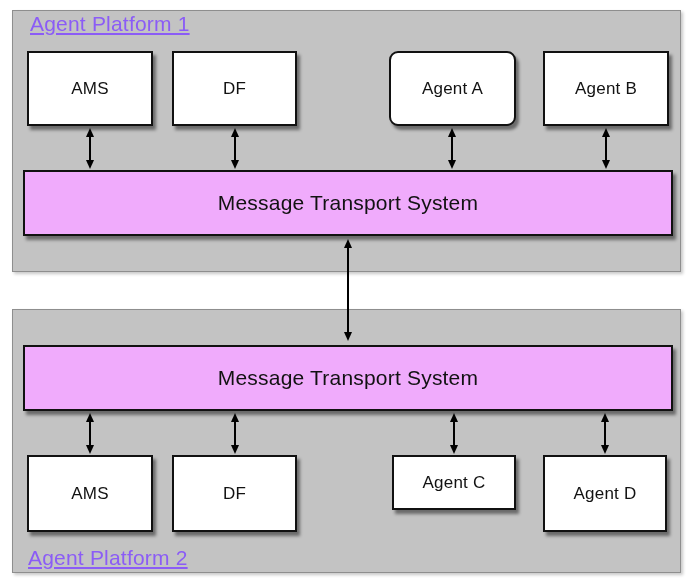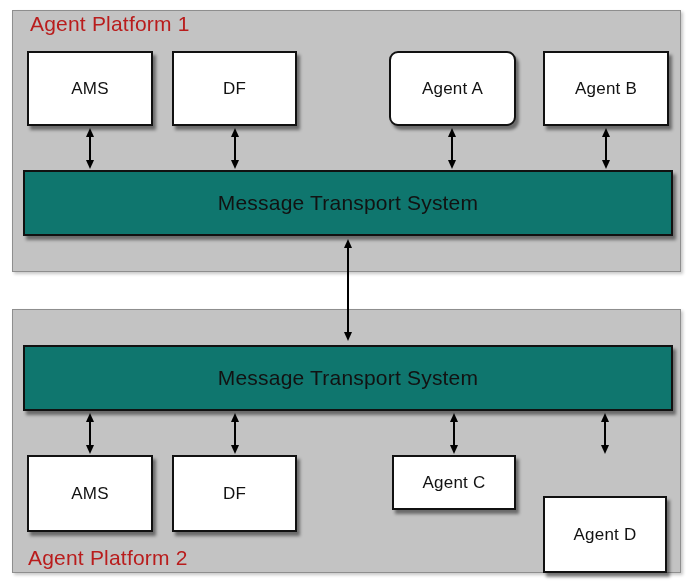--- a/index.html
+++ b/index.html
@@ -20,40 +20,41 @@
     position: absolute;
     background: #c3c3c3;
     border: 1px solid #8e8e8e;
     box-shadow: 2px 2px 3px rgba(0,0,0,0.22);
     box-sizing: border-box;
   }
   .platform-label {
     position: absolute;
     font-size: 21px;
     line-height: 25px;
-    color: #b91c1c;
+    color: #8b5cf6;
     white-space: nowrap;
     letter-spacing: 0.2px;
+    text-decoration: underline;
   }
   .node {
     position: absolute;
     background: #ffffff;
     border: 2px solid #111111;
     box-shadow: 3px 4px 3px rgba(0,0,0,0.45);
     box-sizing: border-box;
     display: flex;
     align-items: center;
     justify-content: center;
     font-size: 17px;
     color: #121212;
     letter-spacing: 0.2px;
   }
   .mts {
     position: absolute;
-    background: #0f766e;
+    background: #f0abfc;
     border: 2px solid #111111;
     box-shadow: 3px 4px 3px rgba(0,0,0,0.45);
     box-sizing: border-box;
     display: flex;
     align-items: center;
     justify-content: center;
     font-size: 21px;
     color: #121212;
     letter-spacing: 0.2px;
   }
@@ -103,21 +104,21 @@
   #p1-df     { left: 172px; top: 51px; width: 125px; height: 75px; }
   #p1-agent-a{ left: 389px; top: 51px; width: 127px; height: 75px; border-radius: 9px; }
   #p1-agent-b{ left: 543px; top: 51px; width: 126px; height: 75px; }
   #p1-mts    { left: 23px;  top: 170px; width: 650px; height: 66px; }
 
   
   #p2-mts    { left: 23px;  top: 345px; width: 650px; height: 66px; }
   #p2-ams    { left: 27px;  top: 455px; width: 126px; height: 77px; }
   #p2-df     { left: 172px; top: 455px; width: 125px; height: 77px; }
   #p2-agent-c{ left: 392px; top: 455px; width: 124px; height: 55px; }
-  #p2-agent-d{ left: 543px; top: 455px; width: 124px; height: 77px; margin-top: 41px; }
+  #p2-agent-d{ left: 543px; top: 455px; width: 124px; height: 77px; }
 
   
   #a1-1 { left: 84px;  top: 128px; height: 41px; }
   #a1-2 { left: 229px; top: 128px; height: 41px; }
   #a1-3 { left: 446px; top: 128px; height: 41px; }
   #a1-4 { left: 600px; top: 128px; height: 41px; }
 
   
   #a-link { left: 342px; top: 239px; height: 102px; }
 

